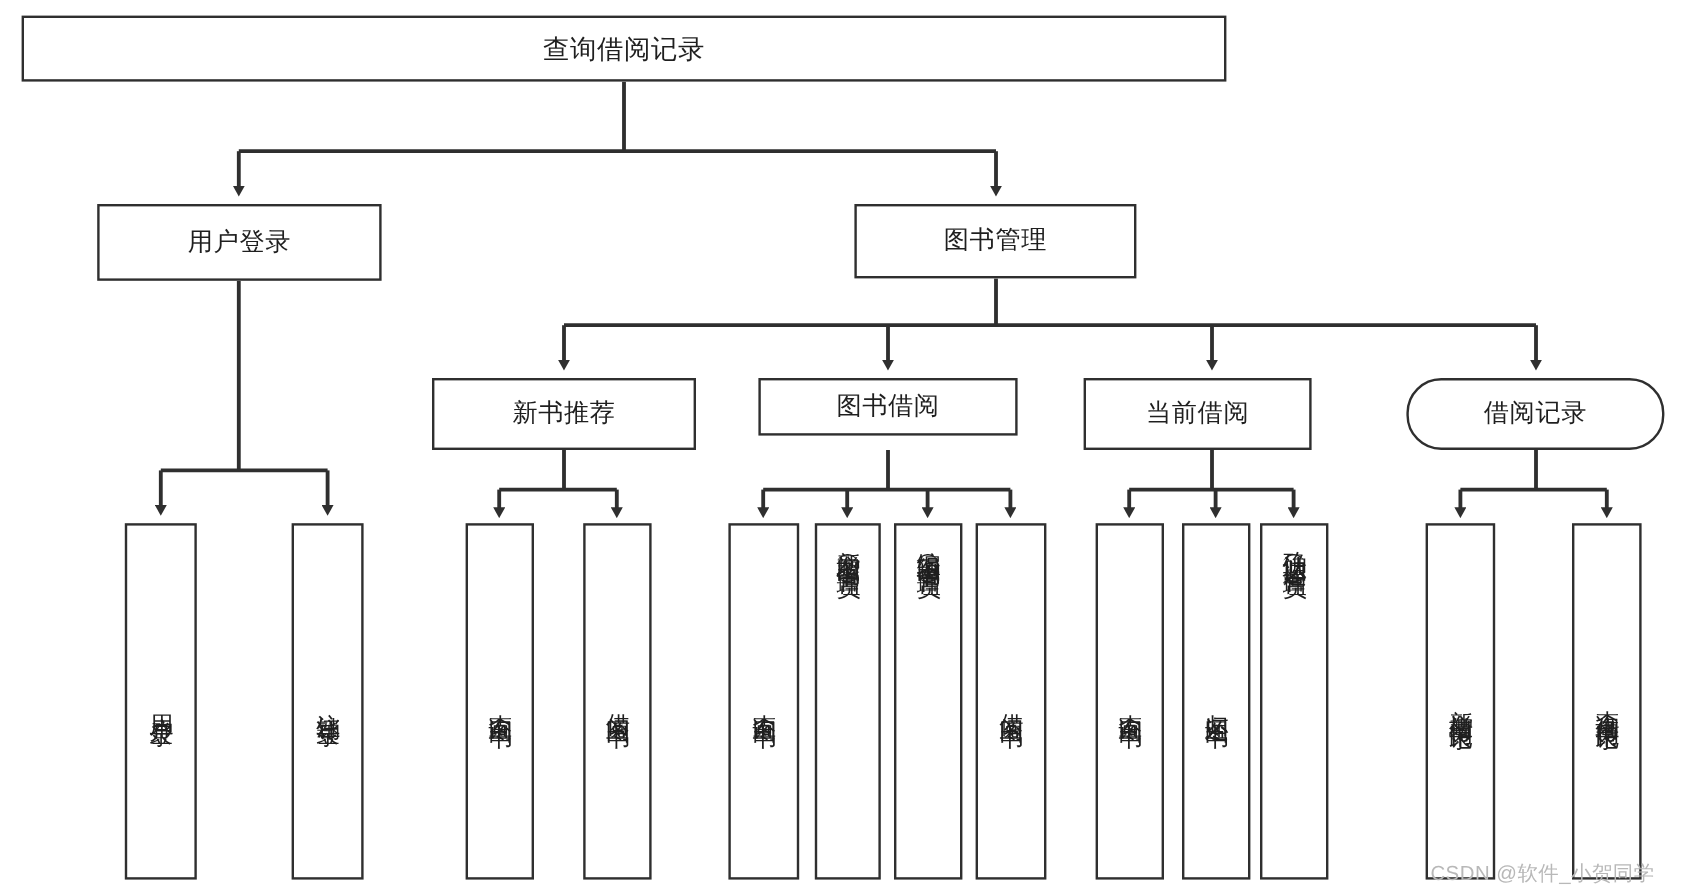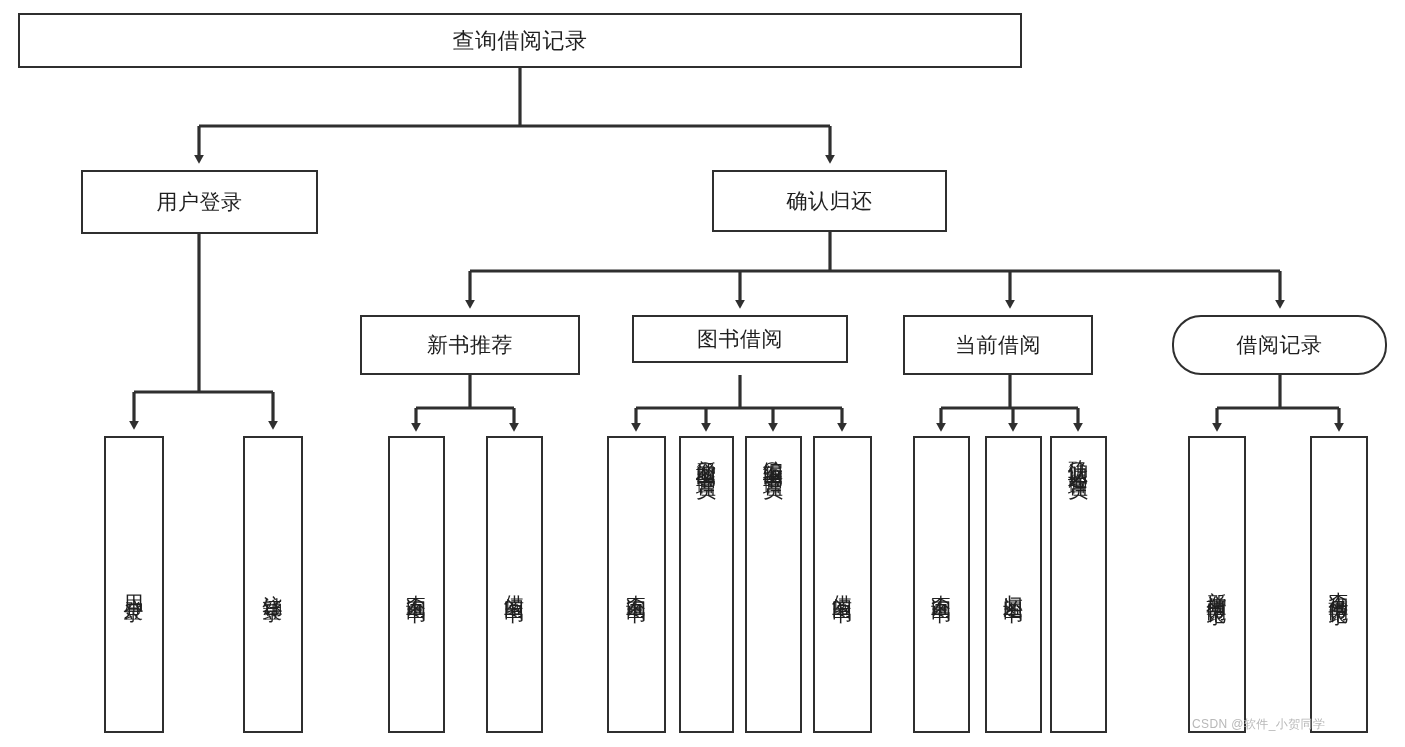--- a/index.html
+++ b/index.html
@@ -60,21 +60,21 @@
     font-size: 20px;
     line-height: 1.0;
     letter-spacing: 3px;
   }
   .node.v.mid {
     align-items: center;
     padding-top: 0;
   }
   .watermark {
     position: absolute;
-    font-size: 12px;
+    font-size: 17px;
     color: #b8b8b8;
     white-space: nowrap;
     letter-spacing: 0.4px;
   }
 </style>
 </head>
 <body>
 
 <div id="canvas">
 
@@ -129,21 +129,21 @@
   </svg>
 
   <div class="node h root" style="left:18px; top:13px; width:1004px; height:55px;">
     <span class="lbl">查询借阅记录</span>
   </div>
 
   <div class="node h" style="left:81px; top:170px; width:237px; height:64px;">
     <span class="lbl">用户登录</span>
   </div>
   <div class="node h" style="left:712px; top:170px; width:235px; height:62px;">
-    <span class="lbl">确认归还</span>
+    <span class="lbl">图书管理</span>
   </div>
 
   <div class="node h" style="left:360px; top:315px; width:220px; height:60px;">
     <span class="lbl">新书推荐</span>
   </div>
   <div class="node h" style="left:632px; top:315px; width:216px; height:48px;">
     <span class="lbl">图书借阅</span>
   </div>
   <div class="node h" style="left:903px; top:315px; width:190px; height:60px;">
     <span class="lbl">当前借阅</span>

